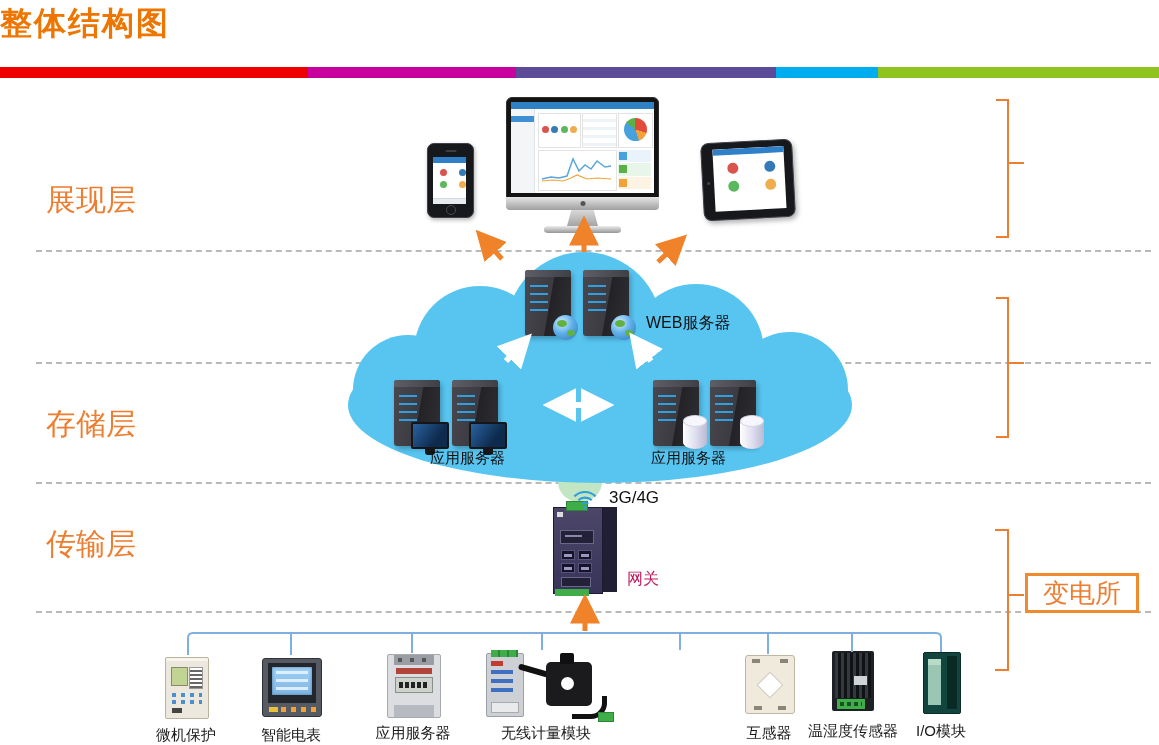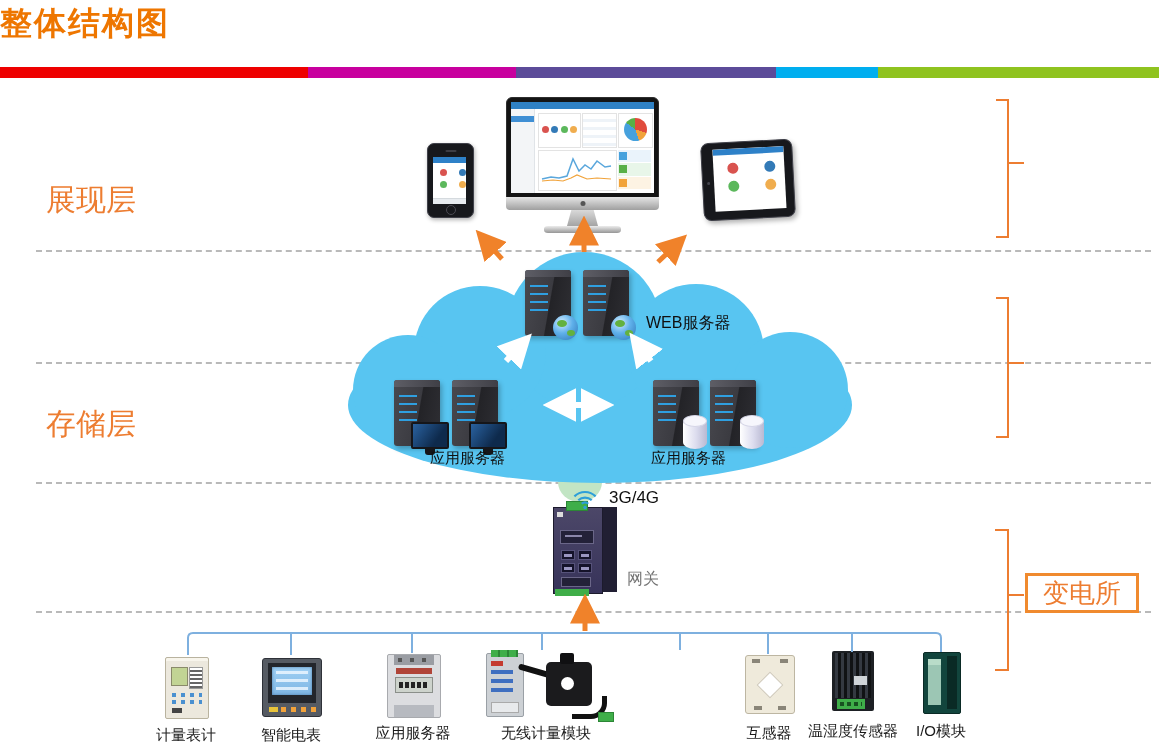--- a/index.html
+++ b/index.html
@@ -67,21 +67,21 @@
   .gw .topconn{position:absolute;left:13px;top:-3px;width:20px;height:8px;background:#3fae49;border:1px solid #2c8636;}
   .gw .stick{position:absolute;left:4px;top:8px;width:6px;height:5px;background:#ddd;}
   .gw .disp{position:absolute;left:7px;top:26px;width:32px;height:12px;background:#232138;border:1px solid #6a6688;}
   .gw .disp::after{content:"";position:absolute;left:4px;top:4px;width:17px;height:2px;background:#8b87aa;}
   .gw .ports{position:absolute;left:8px;top:46px;width:31px;height:23px;display:grid;
        grid-template-columns:1fr 1fr;gap:3px;}
   .gw .ports i{background:#15132a;border:1px solid #56527a;position:relative;}
   .gw .ports i::after{content:"";position:absolute;left:2px;top:3px;right:2px;height:3px;background:#9a96c0;}
   .gw .botlbl{position:absolute;left:8px;top:73px;width:28px;height:8px;background:#232138;border:1px solid #6a6688;}
   .gw .botconn{position:absolute;left:2px;top:85px;width:34px;height:7px;background:#3fae49;}
-  .gw-lbl{position:absolute;left:627px;top:569px;font-size:16px;color:#737373;}
+  .gw-lbl{position:absolute;left:627px;top:569px;font-size:16px;color:#be185d;}
   .wifi-lbl{position:absolute;left:609px;top:488px;font-size:17px;color:#101010;}
 
   
   .phone{position:absolute;left:427px;top:143px;width:45px;height:73px;background:#17181c;
        border-radius:7px;border:1px solid #40414a;box-shadow:1px 2px 4px rgba(0,0,0,.3);}
   .phone::before{content:"";position:absolute;top:6px;left:50%;transform:translateX(-50%);
        width:11px;height:2px;background:#3d3d44;border-radius:2px;}
   .phone::after{content:"";position:absolute;bottom:2px;left:50%;transform:translateX(-50%);
        width:8px;height:8px;border:1px solid #4a4a52;border-radius:50%;}
   .mini-app{position:absolute;background:#fff;overflow:hidden;}
@@ -241,20 +241,21 @@
     <i style="background: rgb(143, 195, 31);"></i>
   </div>
 
   <div class="dash d1"></div>
   <div class="dash d2"></div>
   <div class="dash d3"></div>
   <div class="dash d4"></div>
 
   <div class="layer-label ll1">展现层</div>
   <div class="layer-label ll3">存储层</div>
+  <div class="layer-label ll4">传输层</div>
 
   <div class="phone z3">
     <div class="mini-app">
       <div class="bar"></div>
       <div class="dots">
         <i class="c-red"></i>
           <i class="c-blue"></i>
         <i class="c-green"></i>
           <i class="c-orange"></i>
       </div>
@@ -388,21 +389,21 @@
   <div class="side-box sb3 z3">变电所</div>
 
   <div class="dev dev1">
     <div class="d-prot">
       <div class="lcd"></div>
         <div class="slots"></div>
       <div class="keys"></div>
         <div class="keys2"></div>
       <div class="btn"></div>
     </div>
-    <div class="lbl">计量表计</div>
+    <div class="lbl">微机保护</div>
   </div>
 
   <div class="dev dev2">
     <div class="d-meter">
       <div class="face"></div>
         <div class="lcd"></div>
       <div class="tag"></div>
         <div class="leds"></div>
     </div>
     <div class="lbl">智能电表</div>

